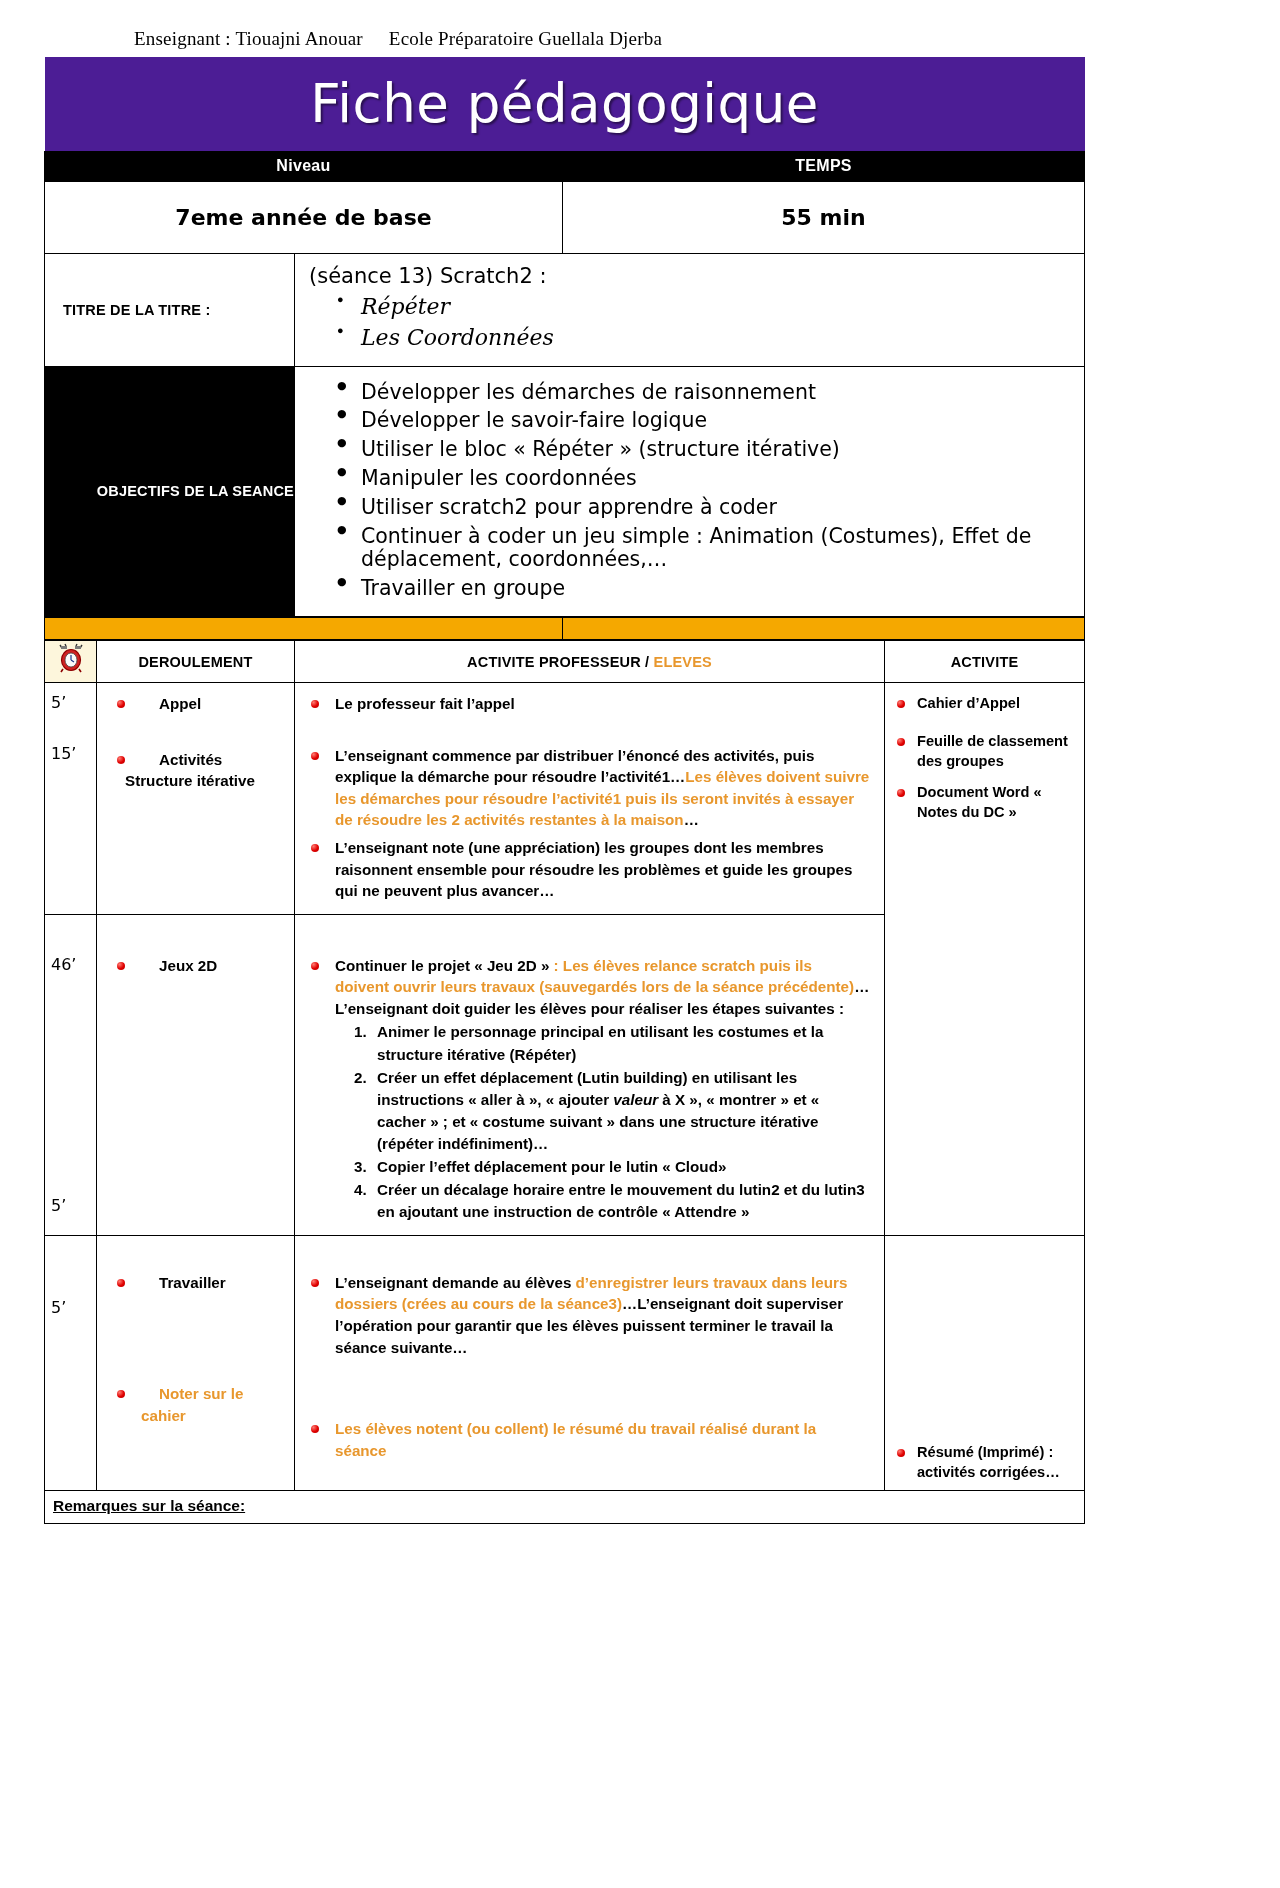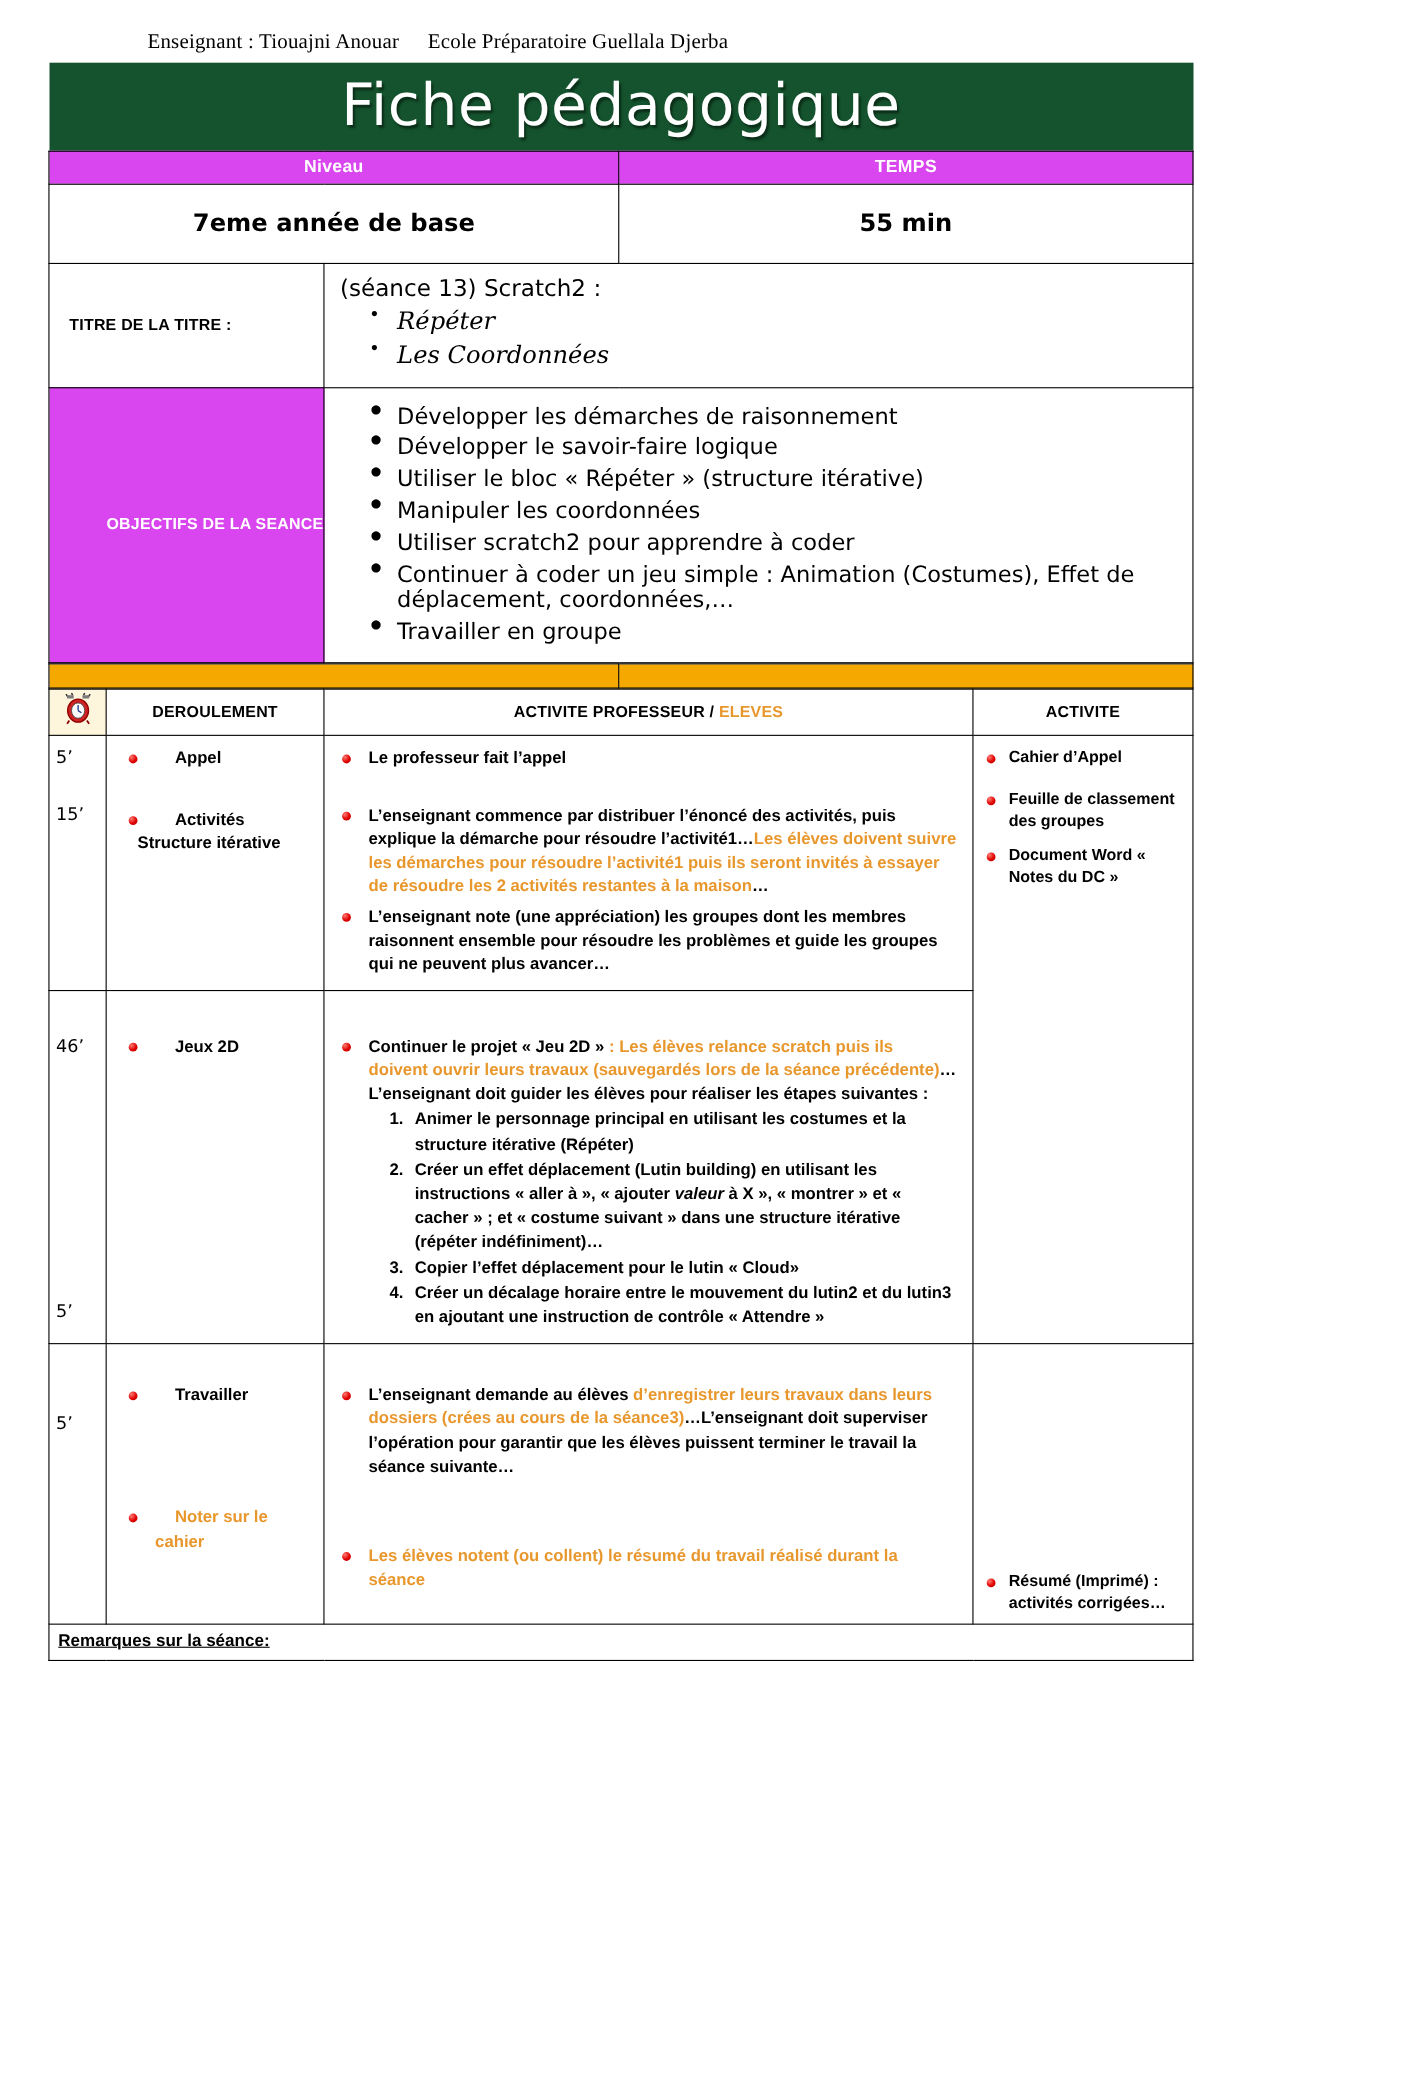--- a/index.html
+++ b/index.html
@@ -32,36 +32,36 @@
   
   .doc {
     width: 1040px;
     margin: 0 auto 0 22px;
     border-collapse: collapse;
     table-layout: fixed;
   }
   .doc td { border: 1.4px solid #000; vertical-align: middle; }
 
   .title-band {
-    background: #14532d;
+    background: #4c1d95;
     color: #fff;
     text-align: center;
-    height: 80px;
+    height: 94px;
     border: none !important;
   }
   .title-band .t {
     font-family: "DejaVu Sans", sans-serif;
     font-size: 53px;
     font-weight: 400;
     line-height: 1;
     letter-spacing: .5px;
     text-shadow: 2px 2px 2px rgba(0,0,0,.45);
   }
 
-  .olive { background: #d946ef; color: #fff; }
+  .olive { background: #000000; color: #fff; }
   .hdr-c {
     text-align: center;
     font-size: 16px;
     font-weight: bold;
     height: 30px;
     letter-spacing: .3px;
   }
   .val-c {
     text-align: center;
     font-family: "DejaVu Sans", sans-serif;

